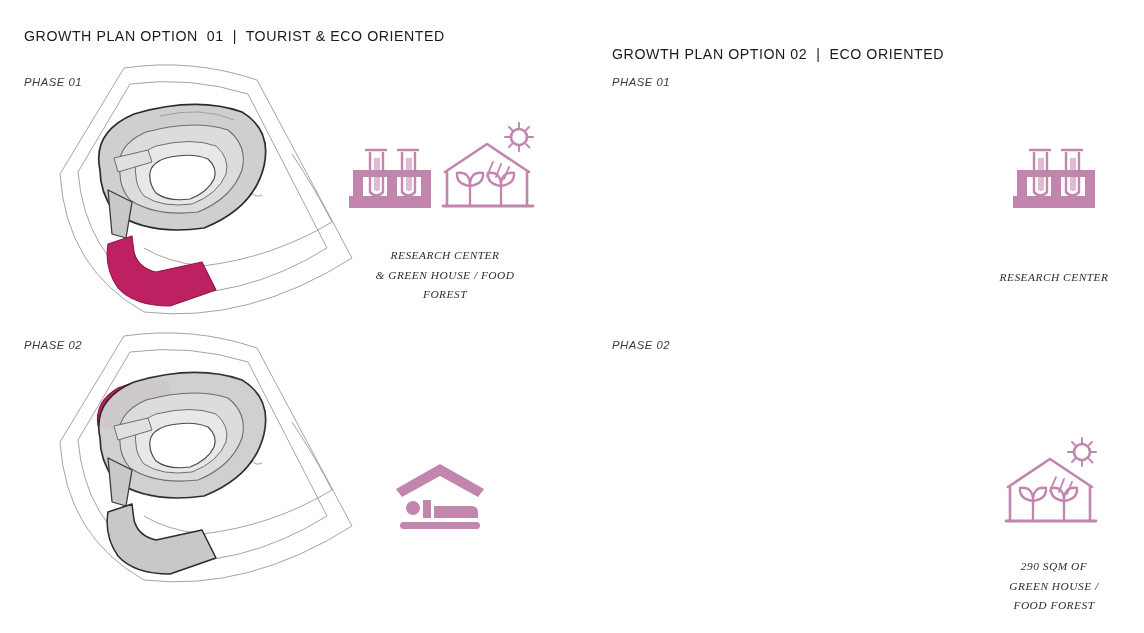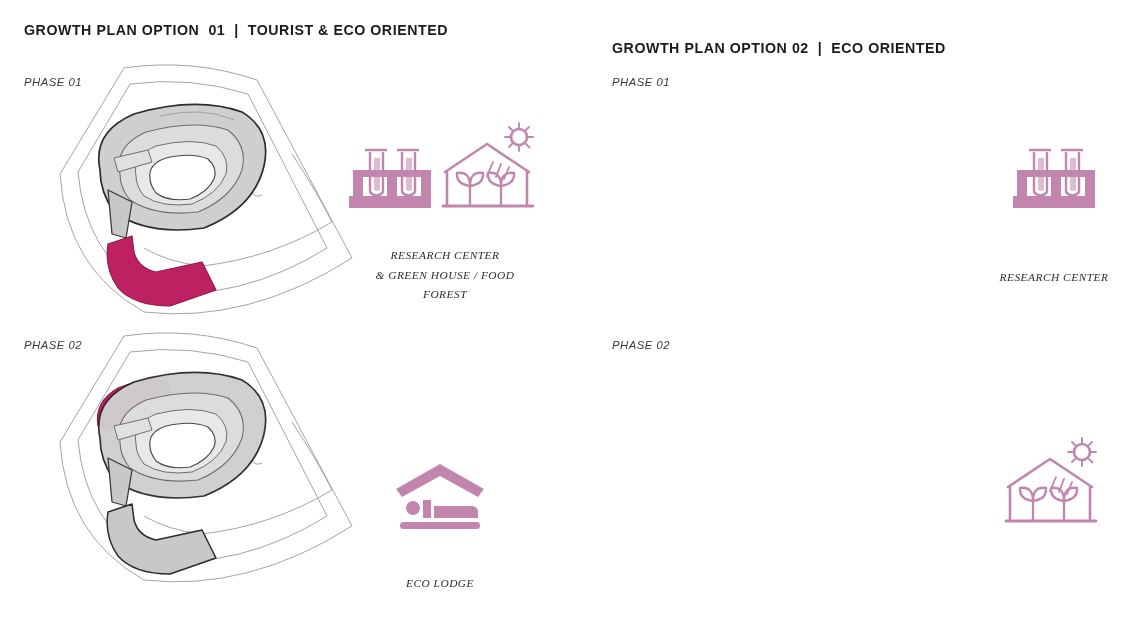--- a/index.html
+++ b/index.html
@@ -28,23 +28,23 @@
     top: 0;
     width: 572px;
     height: 633px;
   }
   .column.left  { left: 0; }
   .column.right { left: 572px; }
 
   
   .board-title {
     position: absolute;
-    top: 22px;
+    top: 28px;
     font-size: 14.2px;
-    font-weight: 700;
+    font-weight: 400;
     letter-spacing: 0.55px;
     color: #1b1b1b;
     white-space: pre;
   }
   .column.left  .board-title { left: 24px; }
   .column.right .board-title { left: 40px; margin-top: 18px; }
 
   
   .phase-label {
     position: absolute;
@@ -241,21 +241,20 @@
 
               <rect x="31" y="44" width="8" height="18"></rect>
 
               <path d="M42 50 h38 a6 6 0 0 1 6 6 v6 H42 z"></path>
 
               <rect x="8" y="66" width="80" height="7" rx="3.5"></rect>
             </g>
           </svg>
         </span>
       </div>
-      <div class="icon-caption">ECO LODGE</div>
     </div>
   </div>
 
   <div class="column right">
 
     <div class="board-title">GROWTH PLAN OPTION 02  |  ECO ORIENTED</div>
 
     <div class="phase-label p1">PHASE 01</div>
 
     <div class="icon-block b1">
@@ -301,16 +300,19 @@
               <path d="M31 86 v-22"></path>
               <path d="M31 66 q-14 -2 -13 -13 q13 -2 13 13 z"></path>
               <path d="M31 66 q14 -2 13 -13 q-13 -2 -13 13 z"></path>
               <path d="M62 86 v-22"></path>
               <path d="M62 66 q-14 -2 -13 -13 q13 -2 13 13 z"></path>
               <path d="M62 66 q14 -2 13 -13 q-13 -2 -13 13 z"></path>
             </g>
           </svg>
         </span>
       </div>
+      <div class="icon-caption">290 SQM OF
+GREEN HOUSE /
+FOOD FOREST</div>
     </div>
   </div>
 
 </div>
 
 </body></html>

